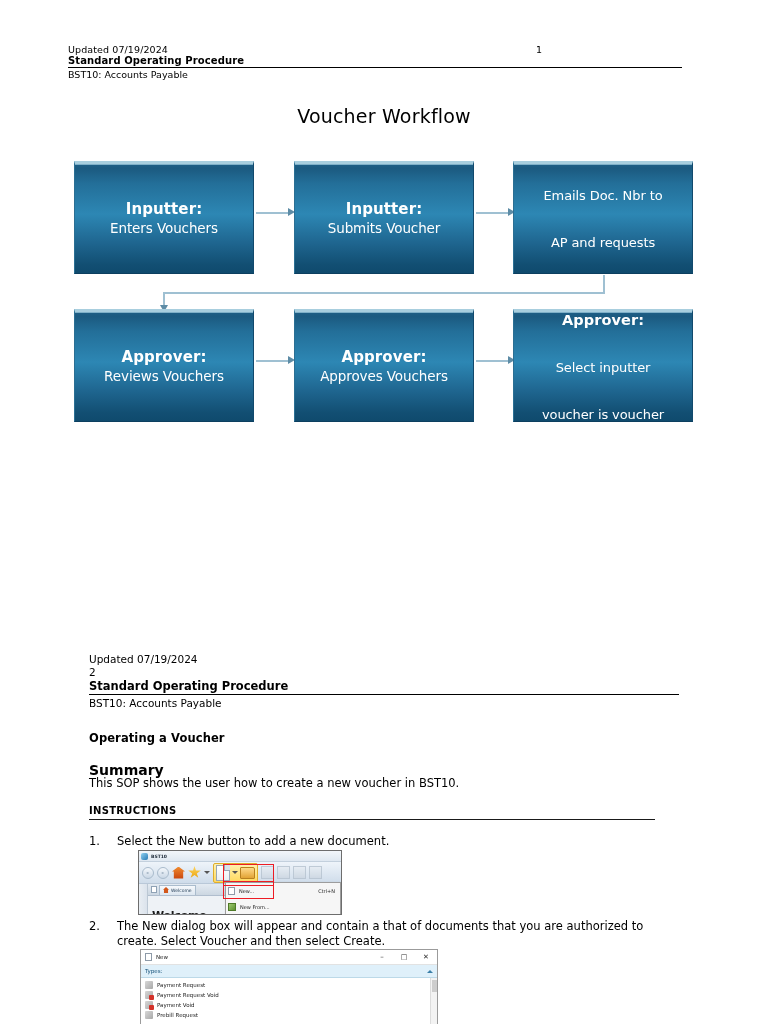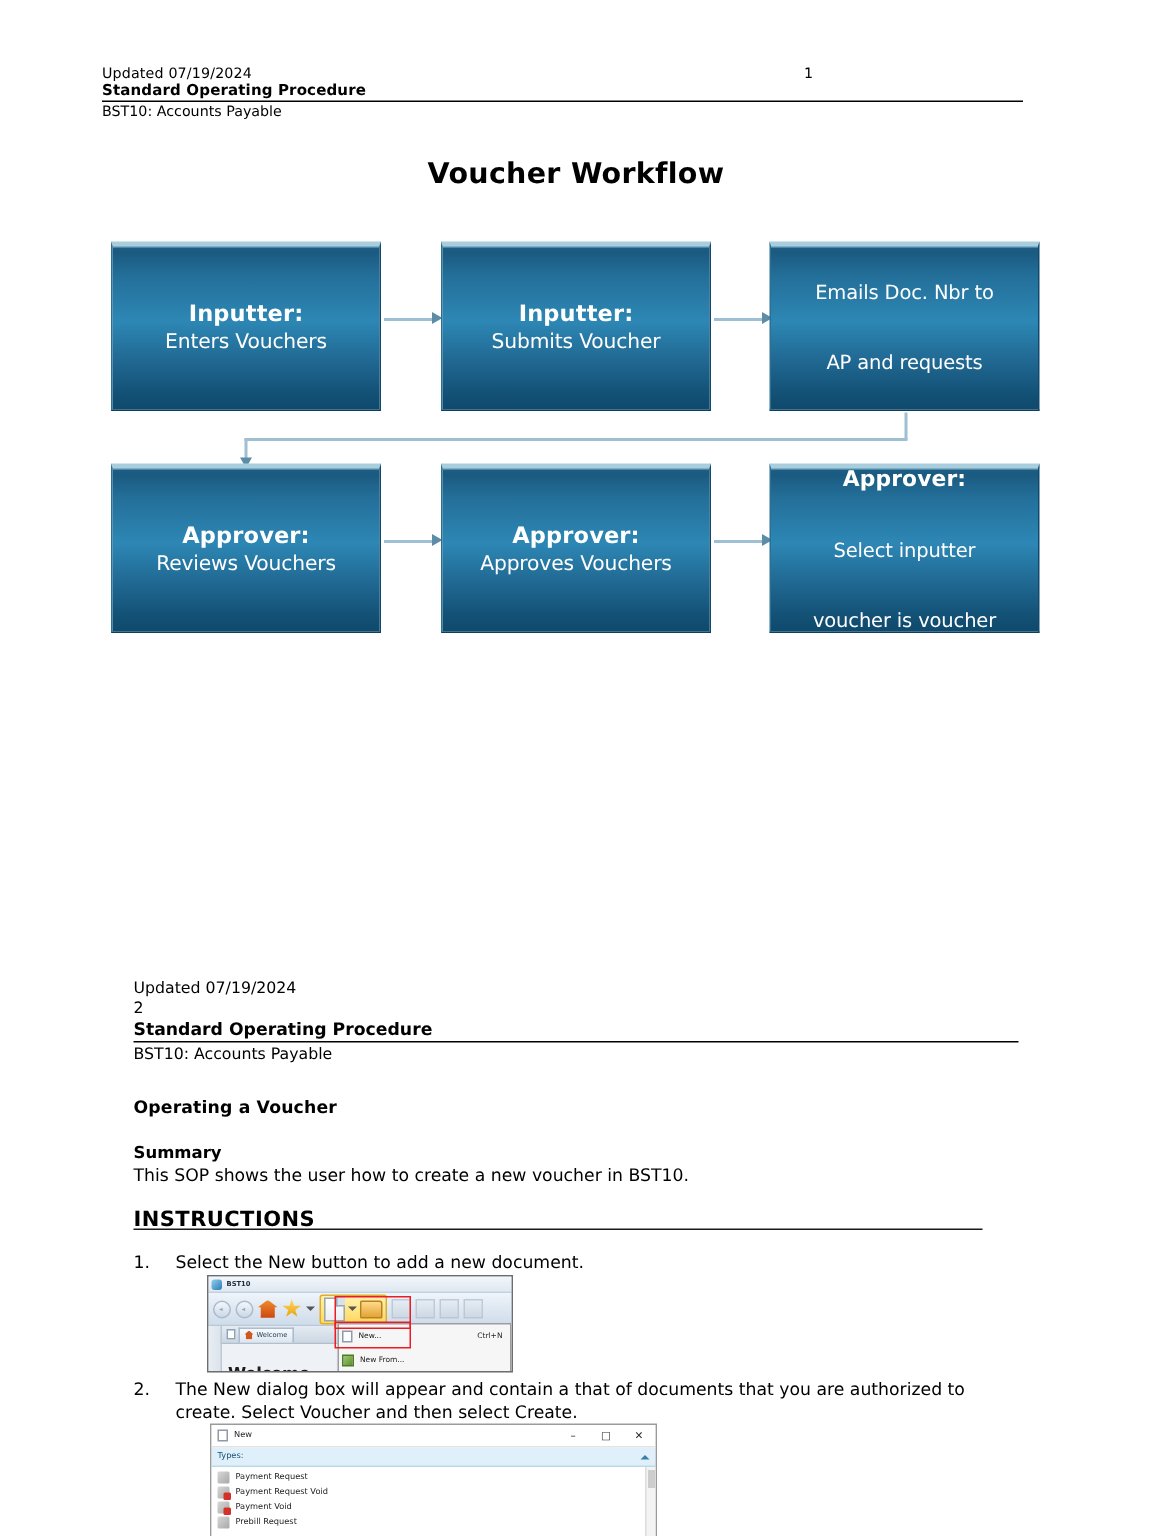--- a/index.html
+++ b/index.html
@@ -44,21 +44,21 @@
     font-size: 9.5px; line-height: 12px;
     padding-top: 1px;
   }
 
   
   .wf-title {
     position: absolute;
     left: 0; top: 105px; width: 768px;
     text-align: center;
     font-size: 19px;
-    font-weight: bold;
+    font-weight: normal;
     letter-spacing: .2px;
   }
 
   
   #workflow {
     position: absolute;
     left: 0; top: 0; width: 768px; height: 440px;
     pointer-events: none;
   }
   .wf-box {
@@ -135,29 +135,29 @@
   .p2-rule { border-bottom: 1.6px solid #000; width: 590px; }
   .p2-sub { font-size: 10.5px; line-height: 14px; padding-top: 1px; }
 
   
   .sec-title {
     position: absolute; left: 89px; top: 731px;
     font-size: 11.5px; font-weight: bold; letter-spacing: .1px;
   }
   .sum-title {
     position: absolute; left: 89px; top: 762px;
-    font-size: 11px; font-weight: bold;
+    font-size: 14px; font-weight: bold;
   }
   .sum-text {
     position: absolute; left: 89px; top: 776px;
     font-size: 11.5px; line-height: 15px;
   }
   .instr-title {
     position: absolute; left: 89px; top: 805px;
-    font-size: 14px; font-weight: bold;
+    font-size: 10px; font-weight: bold;
     font-variant: small-caps; text-transform: uppercase;
     letter-spacing: .3px;
   }
   .instr-rule {
     position: absolute; left: 89px; top: 819px;
     width: 566px; border-bottom: 1.6px solid #1a1a1a;
   }
 
   .li {
     position: absolute;

